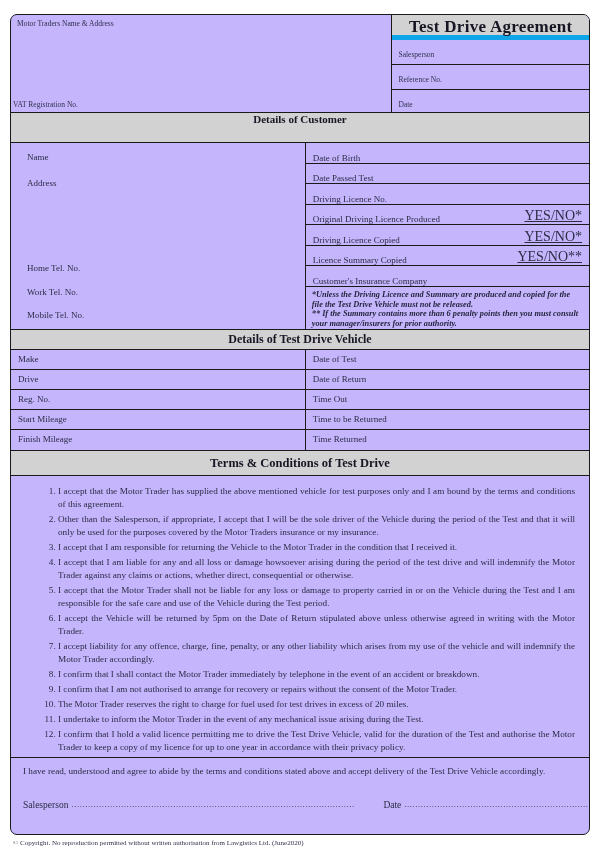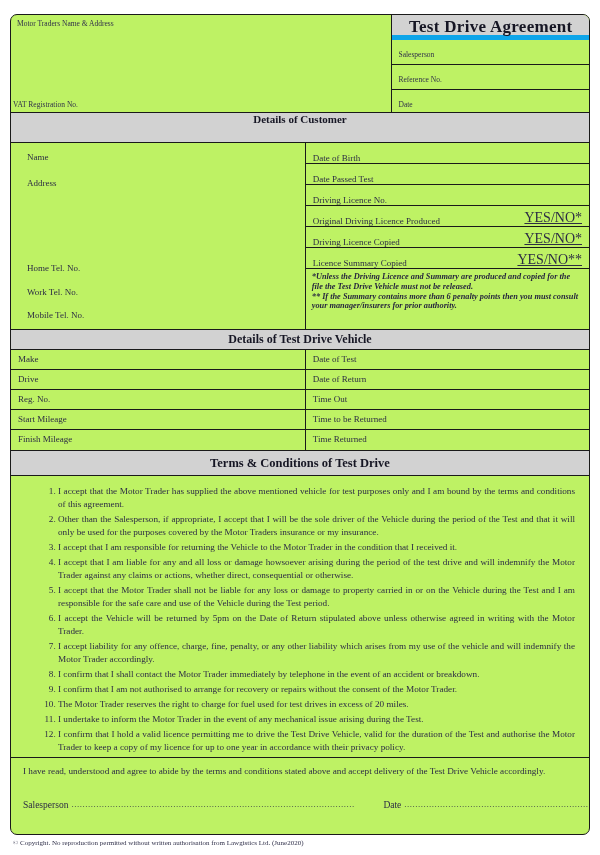--- a/index.html
+++ b/index.html
@@ -11,21 +11,21 @@
   }
   .form {
     position: absolute;
     left: 10px; top: 14px;
     width: 580px; height: 821px;
     border: 1.5px solid #1a1a1a;
     border-radius: 7px;
     overflow: hidden;
     display: flex;
     flex-direction: column;
-    background: #bef264;
+    background: #c4b5fd;
   }
   .lbl-sm { font-size: 7.5px; color: #30304a; }
 
   
   .hdr { height: 97px; display: flex; flex: 0 0 auto; }
   .hdr-left { width: 66%; border-right: 1px solid #1a1a1a; position: relative; padding: 4px 6px; }
   .vat { position: absolute; left: 2px; bottom: 3px; }
   .hdr-right { flex: 1; display: flex; flex-direction: column; }
   .title-cell {
     height: 25px; background: #d2d2d2; border-bottom: 5px solid #0ea5e9;
@@ -143,20 +143,24 @@
         <span class="crow-label">Original Driving Licence Produced</span>
         <span class="crow-option">YES/NO*</span>
       </div>
       <div class="crow">
         <span class="crow-label">Driving Licence Copied</span>
         <span class="crow-option">YES/NO*</span>
       </div>
       <div class="crow">
         <span class="crow-label">Licence Summary Copied</span>
         <span class="crow-option">YES/NO**</span>
+      </div>
+      <div class="crow">
+        <span class="crow-label">Customer's Insurance Company</span>
+        <span class="crow-option"></span>
       </div>
       <div class="note">
         <div>*Unless the Driving Licence and Summary are produced and copied for the file the Test Drive Vehicle must not be released.</div>
         <div>** If the Summary contains more than 6 penalty points then you must consult your manager/insurers for prior authority.</div>
       </div>
     </div>
   </div>
 
   <div class="bar bar-vehicle">Details of Test Drive Vehicle</div>
   <div class="veh">

